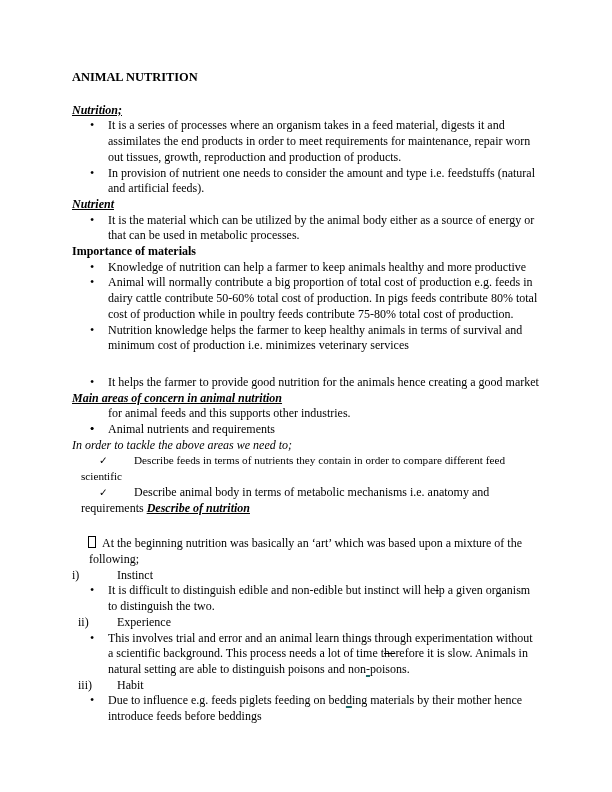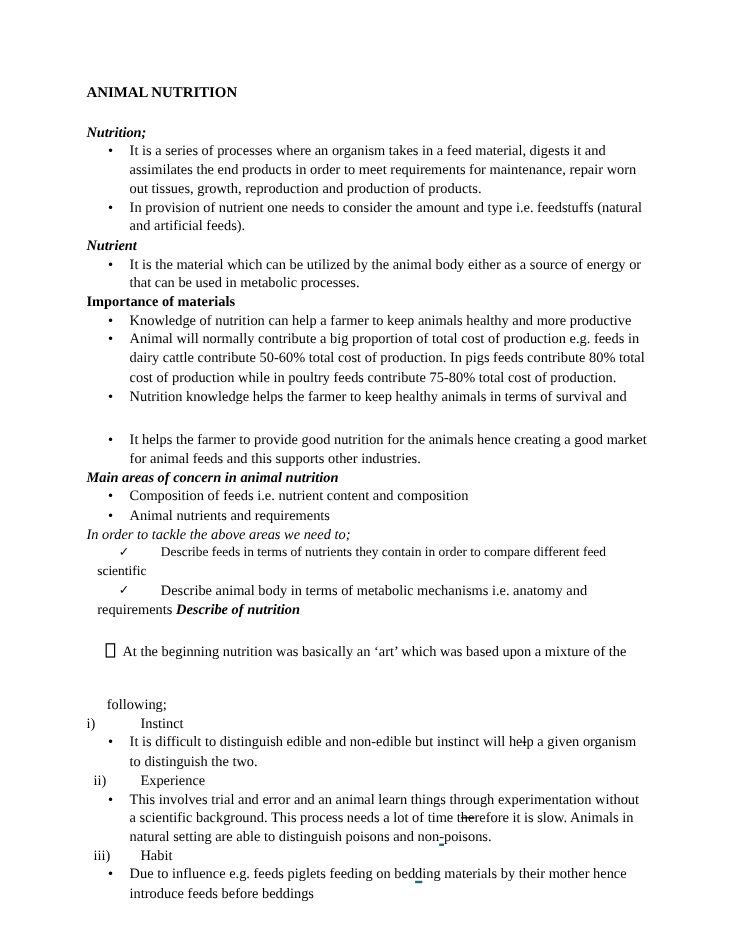--- a/index.html
+++ b/index.html
@@ -11,37 +11,37 @@
     font-family:"Liberation Serif", serif;
     font-size:12px;
     line-height:15.7px;
     box-sizing:border-box;
     padding:70px 72px 0 72px;
     overflow:hidden;
   }
   .line { white-space:nowrap; }
   .title { font-weight:bold; font-size:12.4px; margin-bottom:17px; }
   .hb  { font-weight:bold; }
-  .hbi { font-weight:bold; font-style:italic; }
+  .hbi { font-weight:bold; font-style:italic;text-decoration:underline; }
   .it  { font-style:italic; }
 
   
   .bl   { position:relative; padding-left:36px; }
   .bl .bg { position:absolute; left:18px; top:0; }
   .cont { padding-left:36px; }
 
   
   .chk  { position:relative; padding-left:62px; }
   .chk .cg { position:absolute; left:27px; top:0; font-family:"DejaVu Sans", sans-serif; font-size:10.5px; }
   .chk-cont { padding-left:9px; }
   .sm { font-size:11.2px; }
 
   
   .boxp { padding-left:16px; margin-top:20px; }
-  .boxp-cont { padding-left:17px;margin-top:28px; }
+  .boxp-cont { padding-left:17px; }
   .box-glyph { display:inline-block; width:6px; height:10px; border:1.2px solid #000; margin-right:6px; vertical-align:-1px; }
 
   
   .roman { display:inline-block; width:45px; }
   .roman.w39 { width:39px; }
   .pad6 { padding-left:6px; }
 
   
   .strike { text-decoration:line-through; }
   .um { text-decoration:underline; text-decoration-color:#1f6b6b; text-decoration-thickness:1.5px; text-underline-offset:2px; }
@@ -83,33 +83,33 @@
   <div class="line bl">
     <span class="bg">•</span>
     <span>Animal will normally contribute a big proportion of total cost of production e.g. feeds in</span>
   </div>
   <div class="line cont">dairy cattle contribute 50-60% total cost of production. In pigs feeds contribute 80% total</div>
   <div class="line cont">cost of production while in poultry feeds contribute 75-80% total cost of production.</div>
   <div class="line bl">
     <span class="bg">•</span>
     <span>Nutrition knowledge helps the farmer to keep healthy animals in terms of survival and</span>
   </div>
+  <div class="line cont">minimum cost of production i.e. minimizes veterinary services</div>
 
   <div class="spacer"></div>
 
   <div class="line bl">
     <span class="bg">•</span>
     <span>It helps the farmer to provide good nutrition for the animals hence creating a good market</span>
   </div>
+  <div class="line hbi">Main areas of concern in animal nutrition</div>
+
   <div class="line cont">for animal feeds and this supports other industries.</div>
-
-  <div class="line hbi">Main areas of concern in animal nutrition</div>
   <div class="line bl">
     <span class="bg">•</span>
-    <span>Composition of feeds i.e. nutrient content and composition</span>
   </div>
   <div class="line bl">
     <span class="bg">•</span>
     <span>Animal nutrients and requirements</span>
   </div>
 
   <div class="line it">In order to tackle the above areas we need to;</div>
 
   <div class="line chk sm">
     <span class="cg">✓</span>

